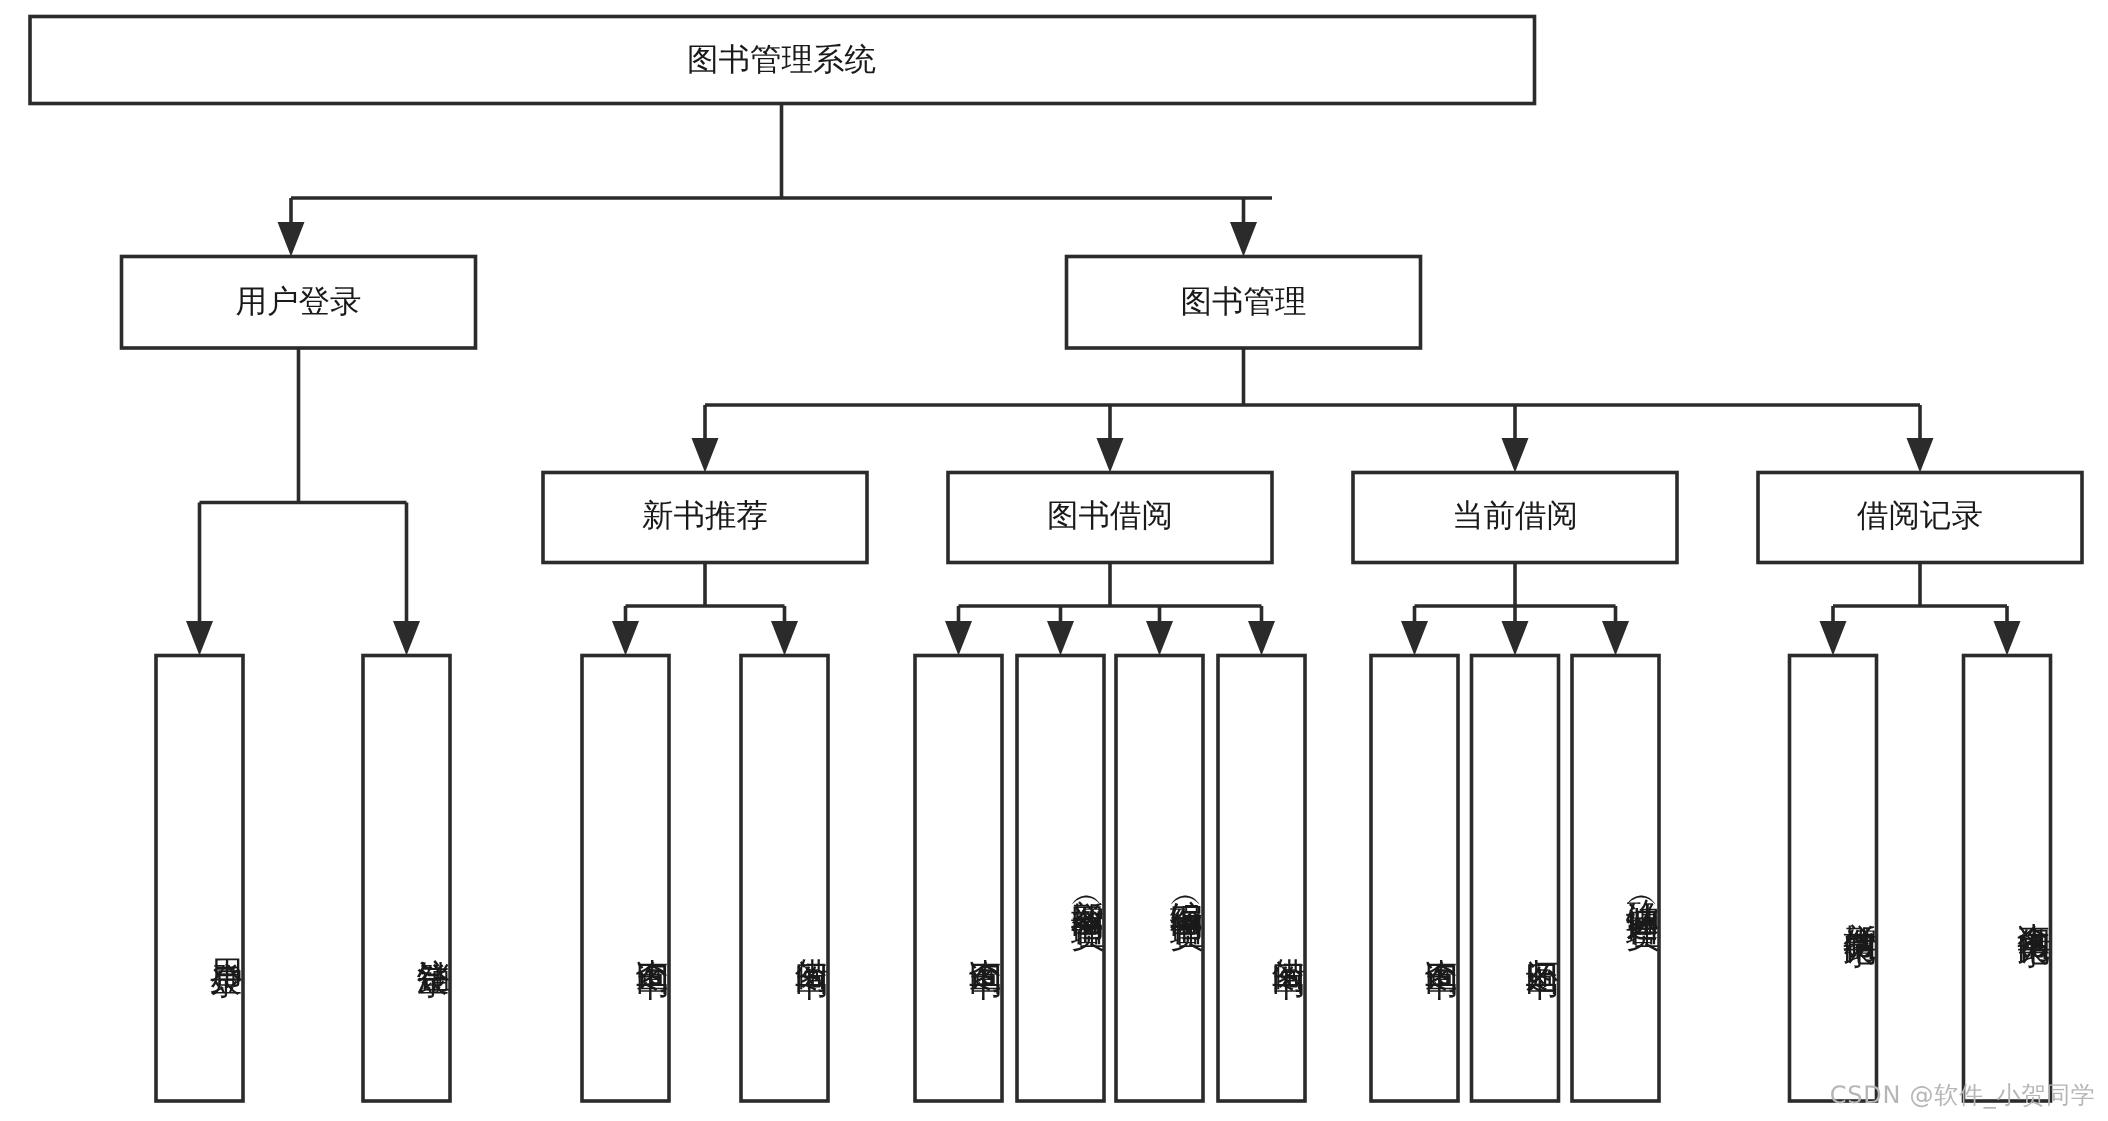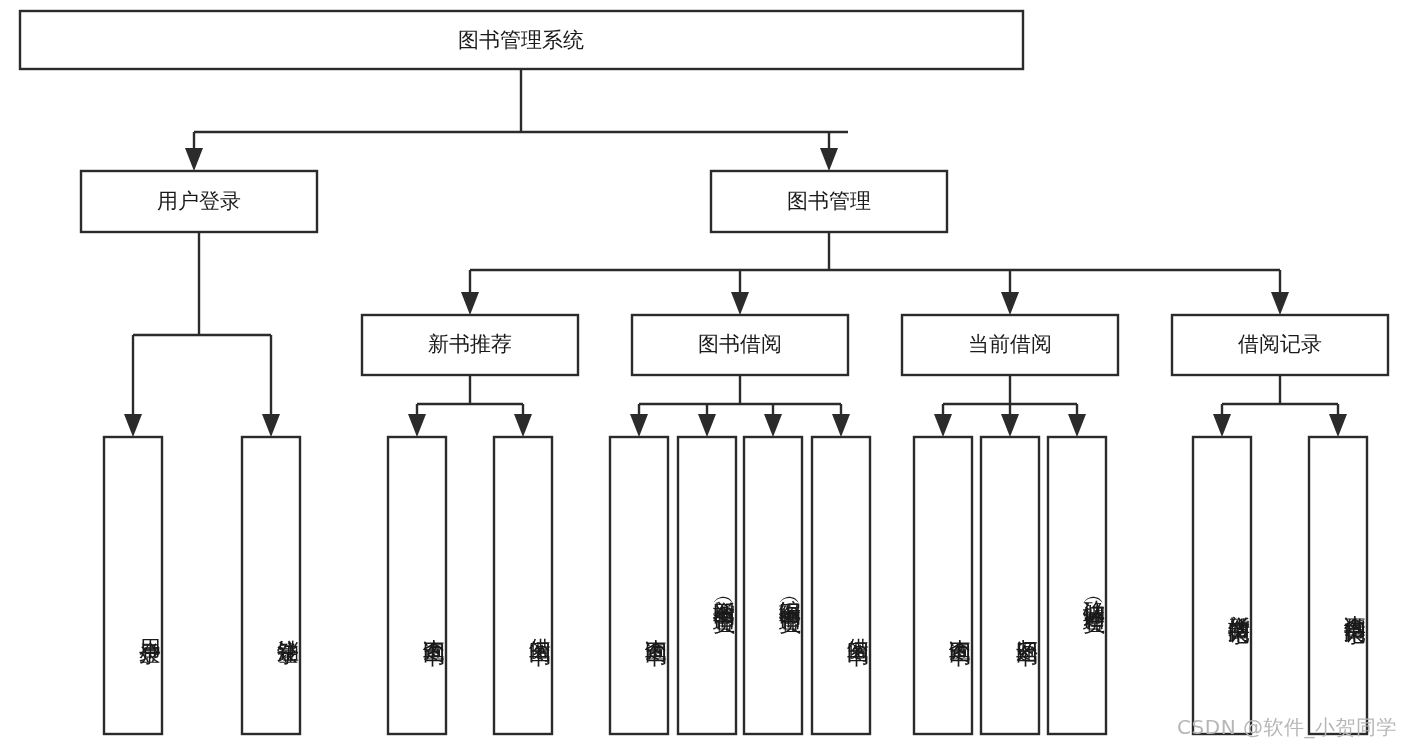--- a/index.html
+++ b/index.html
@@ -60,21 +60,21 @@
     letter-spacing: 2px;
     white-space: nowrap;
     text-align: center;
     pointer-events: none;
   }
   .watermark {
     position: absolute;
     right: 8px;
     bottom: 6px;
     font-family: "DejaVu Sans", "Liberation Sans", sans-serif;
-    font-size: 20px;
+    font-size: 16px;
     color: #b6b6b6;
     letter-spacing: 0.5px;
     white-space: nowrap;
   }
 </style>
 </head>
 <body>
 
 <div id="diagram-root">
 

